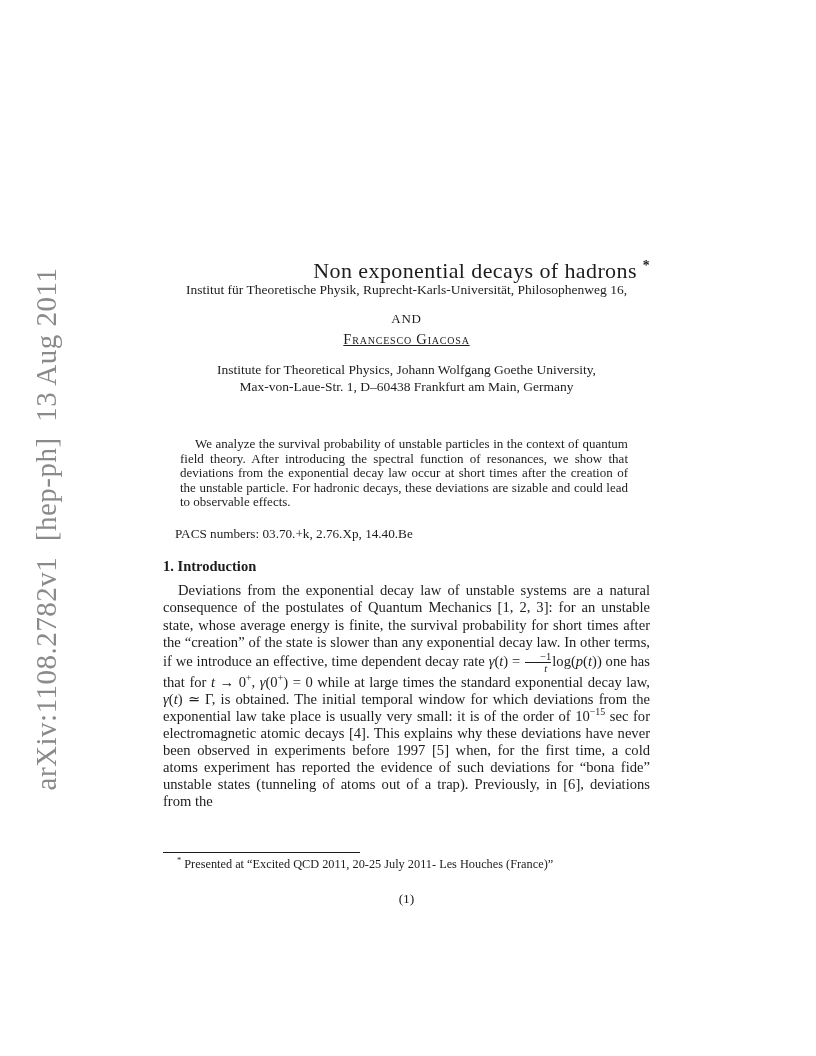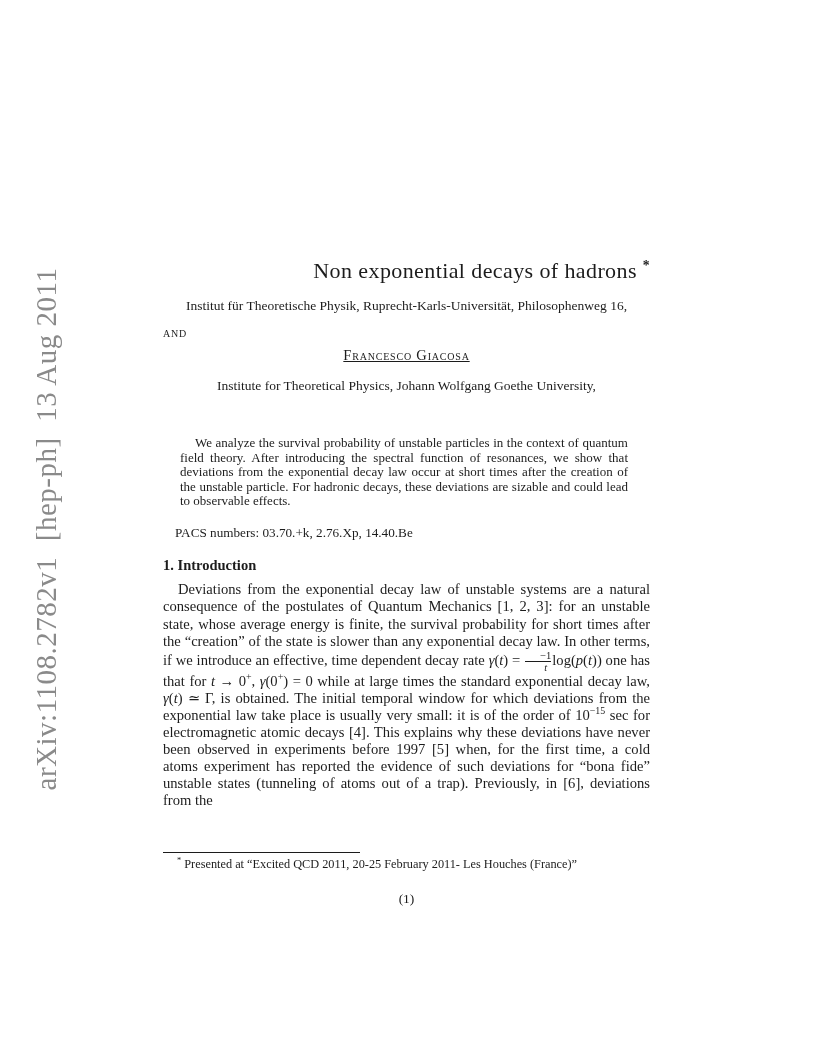--- a/index.html
+++ b/index.html
@@ -46,31 +46,30 @@
   }
   .author {
     margin-top: 14px;
     text-align: center;
     font-variant: small-caps;
     font-size: 14.5px;
     line-height: 15px;
     letter-spacing: 0.8px;
   }
   .affil {
-    margin-top: 16px;
     text-align: center;
     font-size: 13.5px;
     line-height: 17px;
   }
   .affil-2 { margin-top: 14px; }
   .conj {
     margin-top: 12px;
-    text-align: left;
+    text-align: center;
     font-variant: small-caps;
-    font-size: 14px;
+    font-size: 18px;
     line-height: 14px;
     letter-spacing: 0.8px;
   }
   .author-2 { margin-top: 8px; text-decoration: underline; }
   .abstract {
     margin: 42px 22px 0 17px;
     text-align: justify;
     text-indent: 15px;
     font-size: 13px;
     line-height: 14.4px;
@@ -149,31 +148,32 @@
     <div class="affil">
       <div>Institut für Theoretische Physik, Ruprecht-Karls-Universität, Philosophenweg 16,</div>
     </div>
 
     <div class="conj">and</div>
 
     <div class="author author-2">Francesco Giacosa</div>
 
     <div class="affil affil-2">
       <div>Institute for Theoretical Physics, Johann Wolfgang Goethe University,</div>
+      <div>Max-von-Laue-Str. 1, D–60438 Frankfurt am Main, Germany</div>
     </div>
 
     <p class="abstract">We analyze the survival probability of unstable particles in the context of quantum field theory. After introducing the spectral function of resonances, we show that deviations from the exponential decay law occur at short times after the creation of the unstable particle. For hadronic decays, these deviations are sizable and could lead to observable effects.</p>
 
     <p class="pacs">PACS numbers: 03.70.+k, 2.76.Xp, 14.40.Be</p>
 
     <h2 class="section-heading">1. Introduction</h2>
 
     <p class="body-par">Deviations from the exponential decay law of unstable systems are a natural consequence of the postulates of Quantum Mechanics [1, 2, 3]: for an unstable state, whose average energy is finite, the survival probability for short times after the “creation” of the state is slower than any exponential decay law. In other terms, if we introduce an effective, time dependent decay rate <i>γ</i>(<i>t</i>) = <span class="frac"><span class="num">−1</span><span class="den"><i>t</i></span></span>log(<i>p</i>(<i>t</i>)) one has that for <i>t</i> → 0<sup>+</sup>, <i>γ</i>(0<sup>+</sup>) = 0 while at large times the standard exponential decay law, <i>γ</i>(<i>t</i>) ≃ Γ, is obtained. The initial temporal window for which deviations from the exponential law take place is usually very small: it is of the order of 10<sup>−15</sup> sec for electromagnetic atomic decays [4]. This explains why these deviations have never been observed in experiments before 1997 [5] when, for the first time, a cold atoms experiment has reported the evidence of such deviations for “bona fide” unstable states (tunneling of atoms out of a trap). Previously, in [6], deviations from the</p>
 
     <div class="footnote-block">
       <div class="footnote-rule"></div>
-      <p class="footnote-text"><sup>*</sup> <span>Presented at “Excited QCD 2011, 20-25 February 2011- Les Houches (France)”</span></p>
+      <p class="footnote-text"><sup>*</sup> <span>Presented at “Excited QCD 2011, 20-25 July 2011- Les Houches (France)”</span></p>
     </div>
 
     <div class="page-number">(1)</div>
 
   </div>
 </div>
 
 </body></html>

